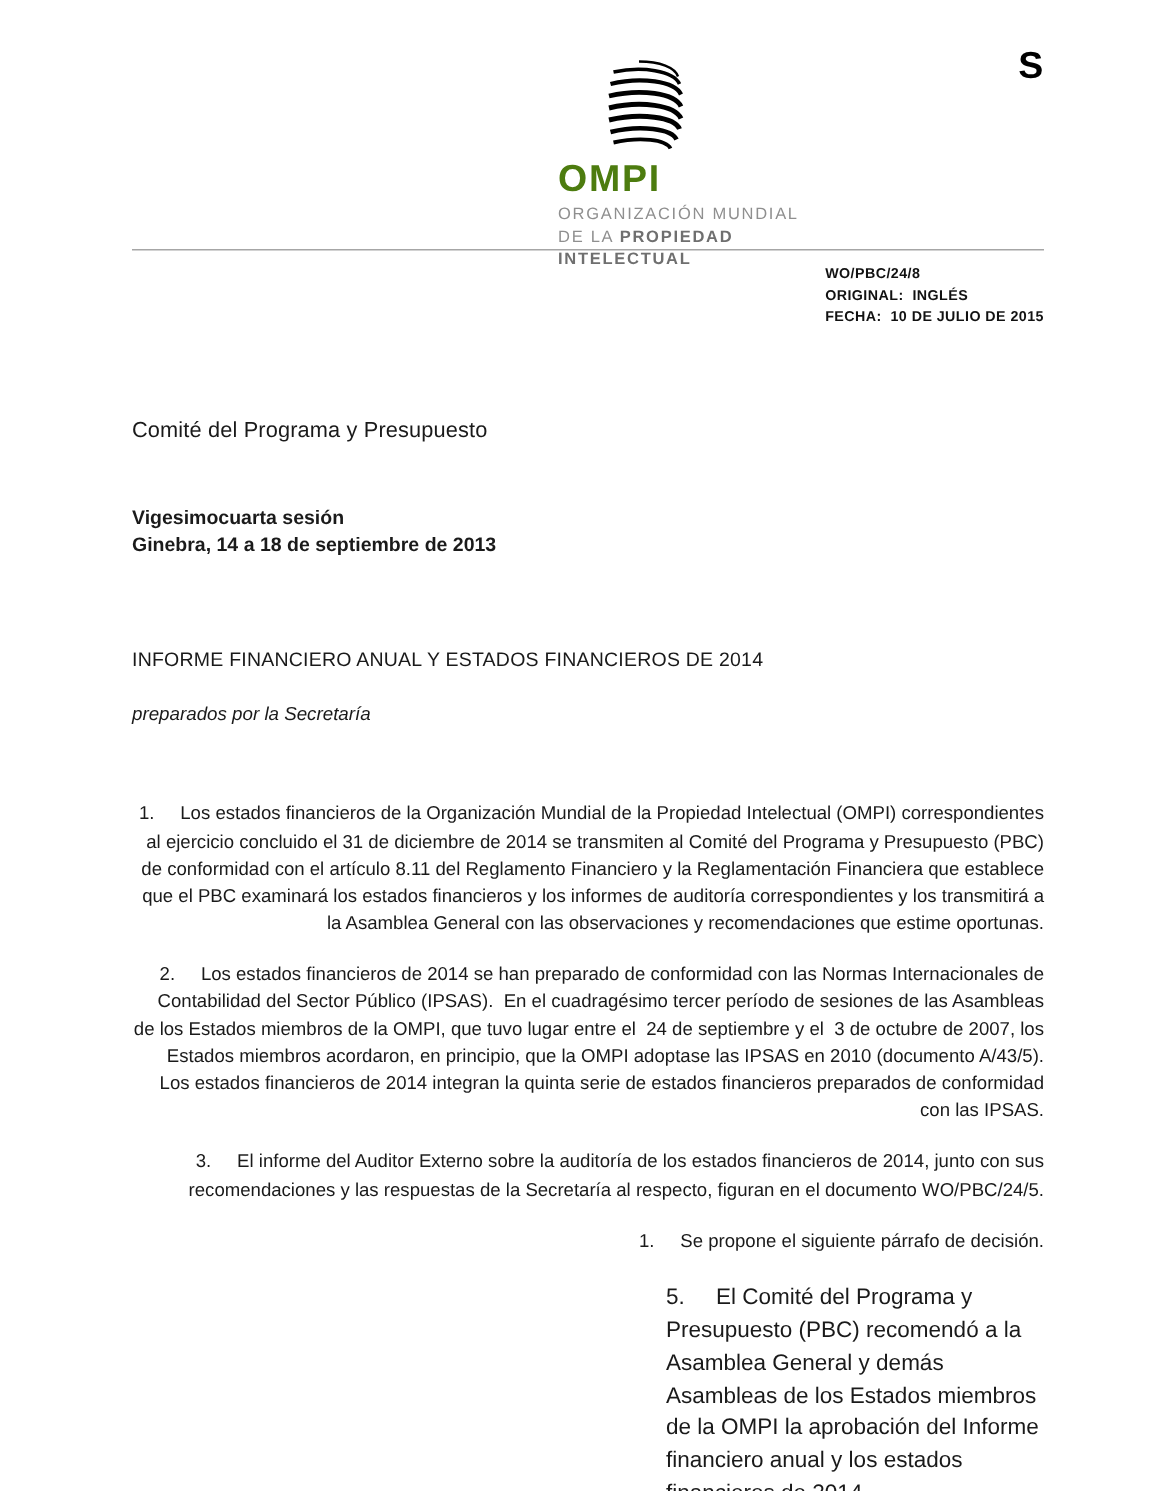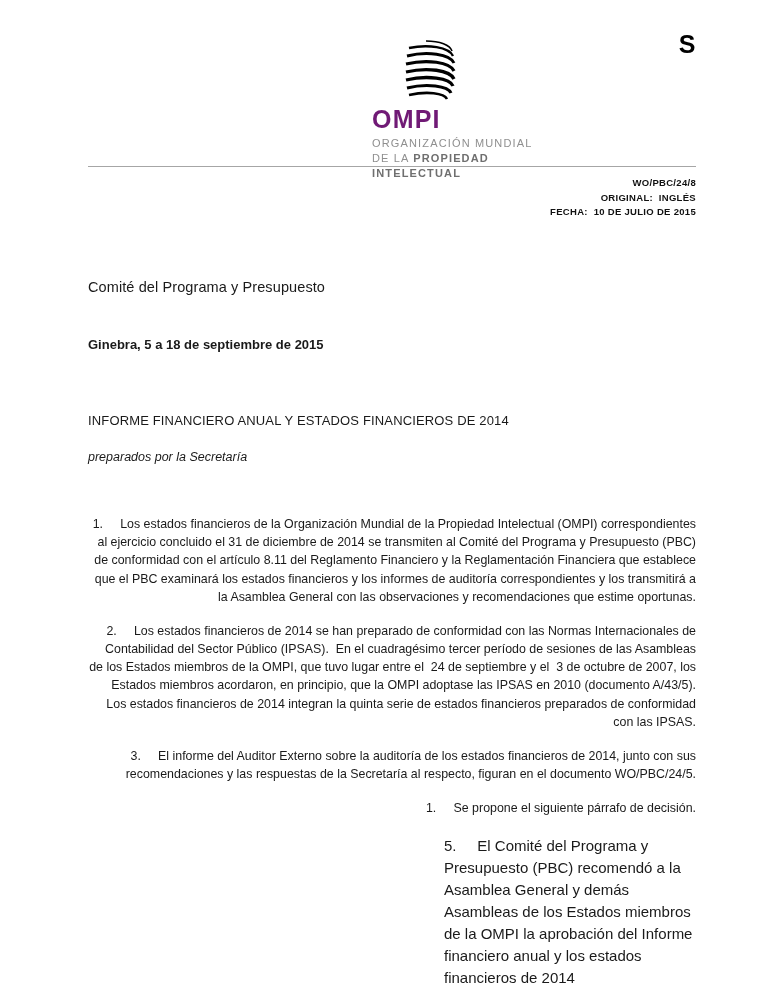--- a/index.html
+++ b/index.html
@@ -52,21 +52,21 @@
 
   .emblem {
     display: block;
     margin-left: 16px;
   }
 
   .wordmark {
     font-size: 25px;
     font-weight: bold;
     letter-spacing: 1.2px;
-    color: #701a75;
+    color: #4d7c0f;
     line-height: 1;
     margin-top: 1px;
   }
 
   .tagline {
     margin-top: 4px;
     font-size: 11px;
     letter-spacing: 1.15px;
     line-height: 1.38;
     color: #8f8f8f;
@@ -83,21 +83,20 @@
     top: 166px;
     height: 1px;
     background: #a6a6a6;
   }
 
   
   .refblock {
     position: absolute;
     right: 72px;
     top: 176px;
-    text-align: right;
     font-size: 9.5px;
     font-weight: bold;
     line-height: 1.55;
     letter-spacing: 0.3px;
     color: #111;
     white-space: pre;
   }
 
   
   .body-area {
@@ -197,21 +196,22 @@
 
   <div class="refblock">WO/PBC/24/8
 ORIGINAL:  INGLÉS
 FECHA:  10 DE JULIO DE 2015</div>
 
   <div class="body-area">
 
     <h1 class="committee-title">Comité del Programa y Presupuesto</h1>
 
     <div class="session-block">
-      <div>Ginebra, 5 a 18 de septiembre de 2015</div>
+      <div>Vigesimocuarta sesión</div>
+      <div>Ginebra, 14 a 18 de septiembre de 2013</div>
     </div>
 
     <div class="doc-title">INFORME FINANCIERO ANUAL Y ESTADOS FINANCIEROS DE 2014</div>
 
     <div class="prepared-by">preparados por la Secretaría</div>
 
     <div class="paragraphs">
       <p class="para">1.	Los estados financieros de la Organización Mundial de la Propiedad Intelectual (OMPI) correspondientes al ejercicio concluido el 31 de diciembre de 2014 se transmiten al Comité del Programa y Presupuesto (PBC) de conformidad con el artículo 8.11 del Reglamento Financiero y la Reglamentación Financiera que establece que el PBC examinará los estados financieros y los informes de auditoría correspondientes y los transmitirá a la Asamblea General con las observaciones y recomendaciones que estime oportunas.</p>
       <p class="para">2.	Los estados financieros de 2014 se han preparado de conformidad con las Normas Internacionales de Contabilidad del Sector Público (IPSAS).  En el cuadragésimo tercer período de sesiones de las Asambleas de los Estados miembros de la OMPI, que tuvo lugar entre el  24 de septiembre y el  3 de octubre de 2007, los Estados miembros acordaron, en principio, que la OMPI adoptase las IPSAS en 2010 (documento A/43/5).  Los estados financieros de 2014 integran la quinta serie de estados financieros preparados de conformidad con las IPSAS.</p>
       <p class="para">3.	El informe del Auditor Externo sobre la auditoría de los estados financieros de 2014, junto con sus recomendaciones y las respuestas de la Secretaría al respecto, figuran en el documento WO/PBC/24/5.</p>

